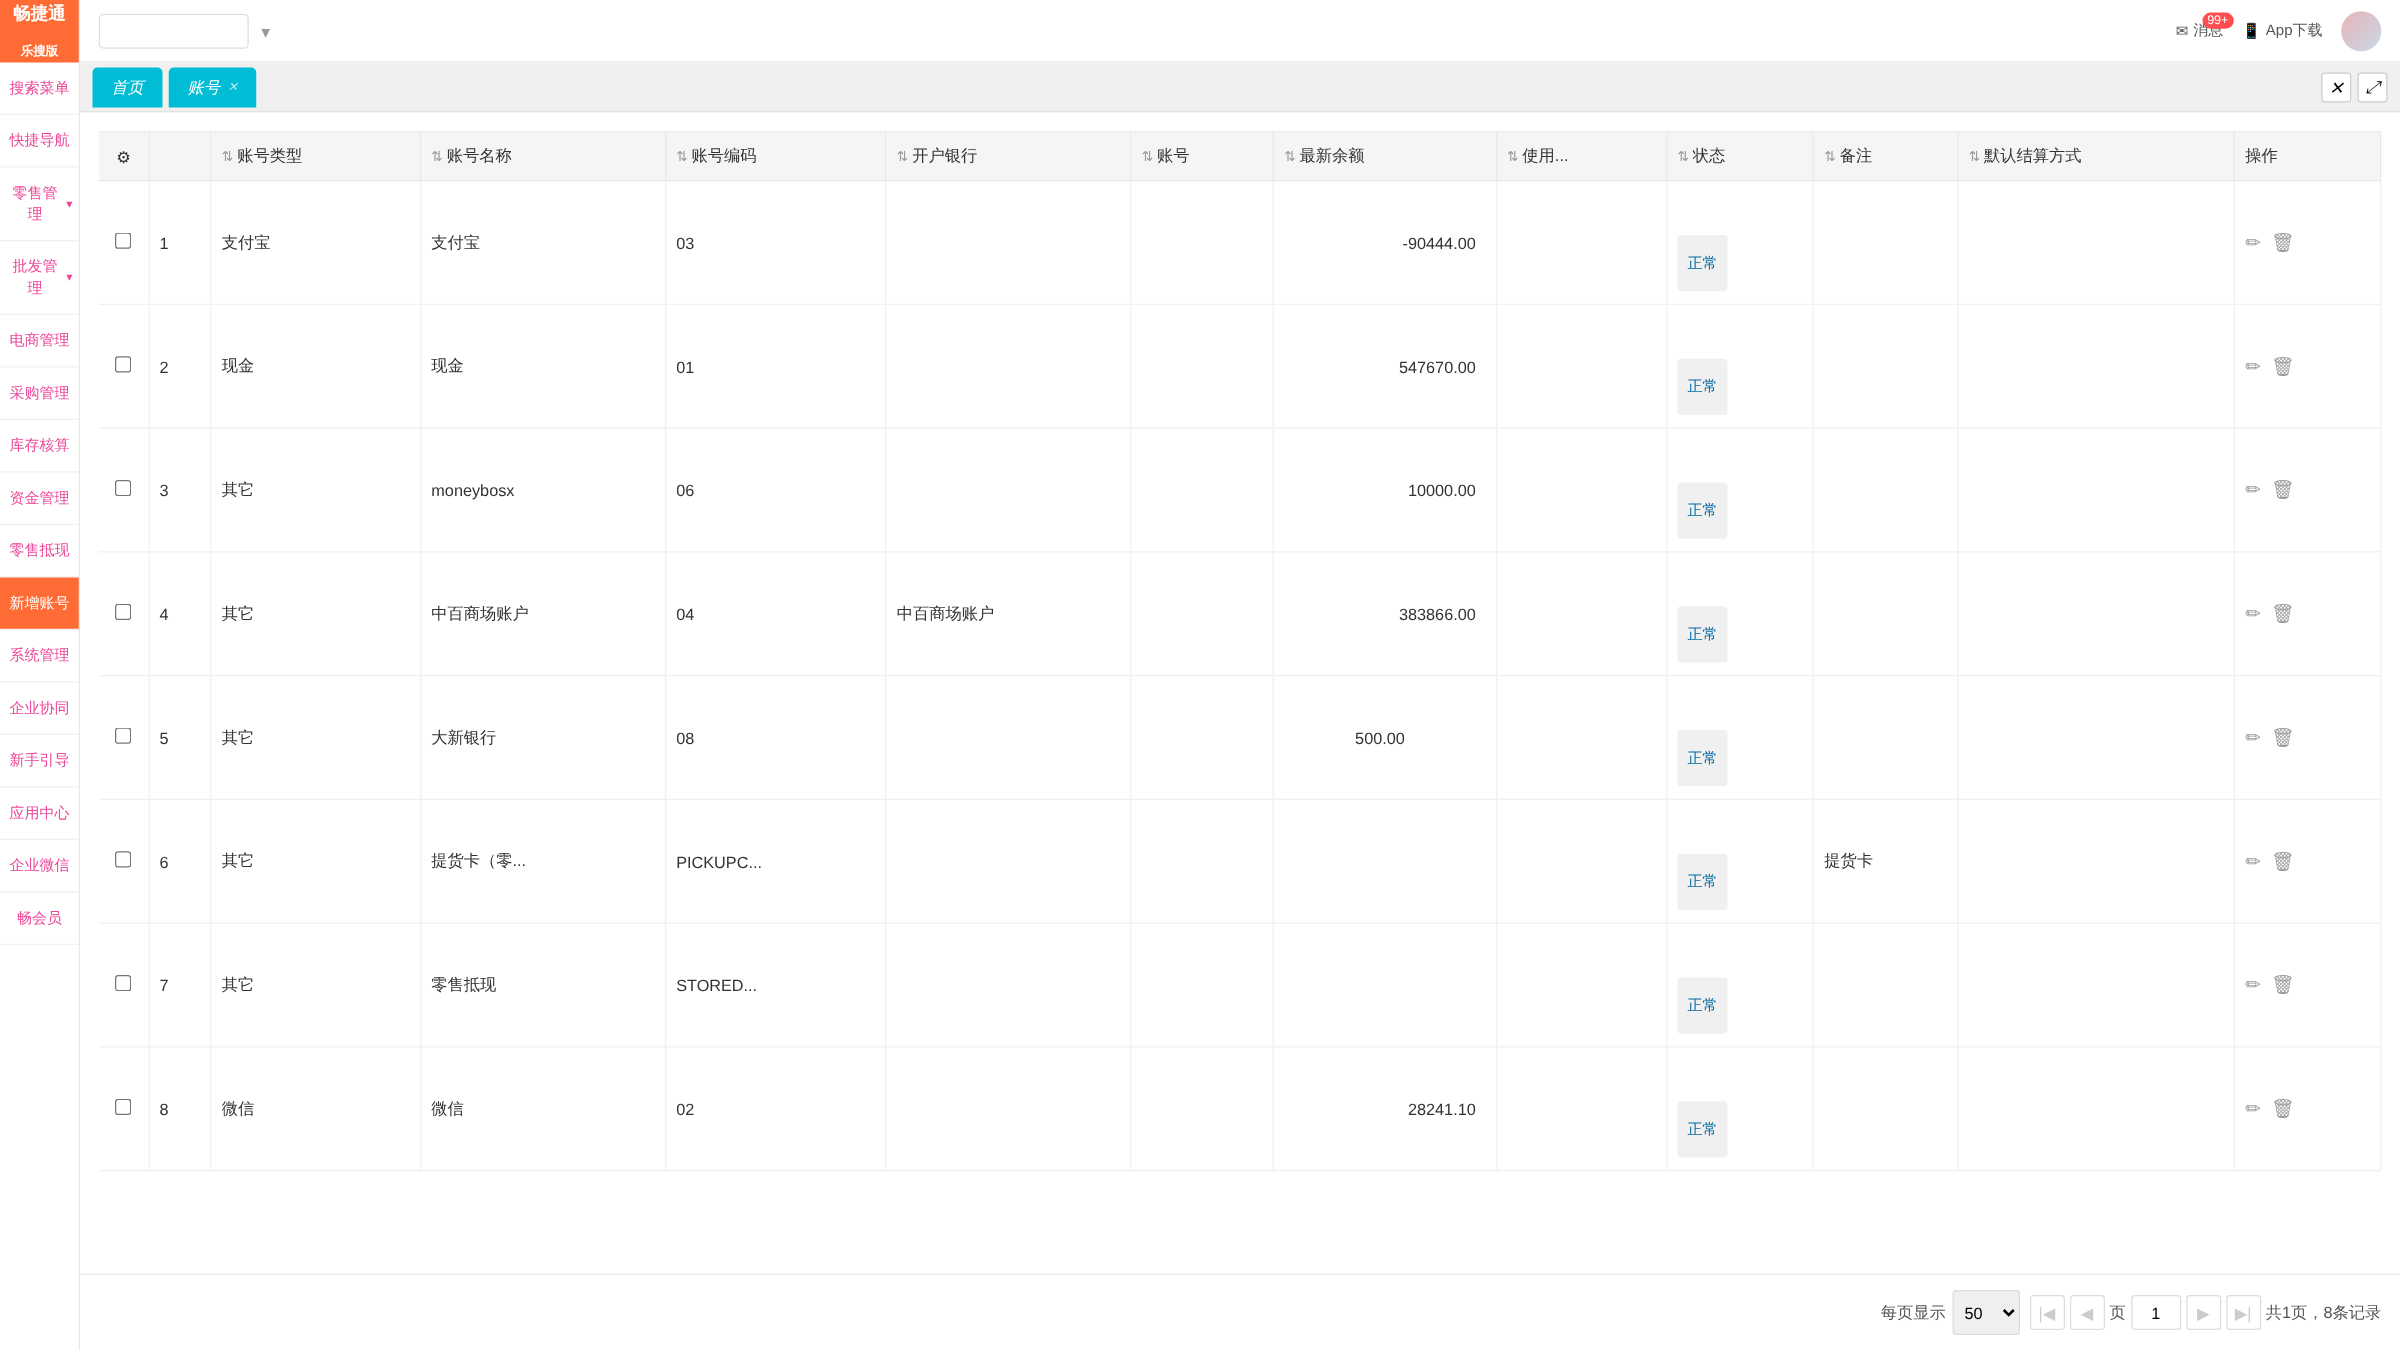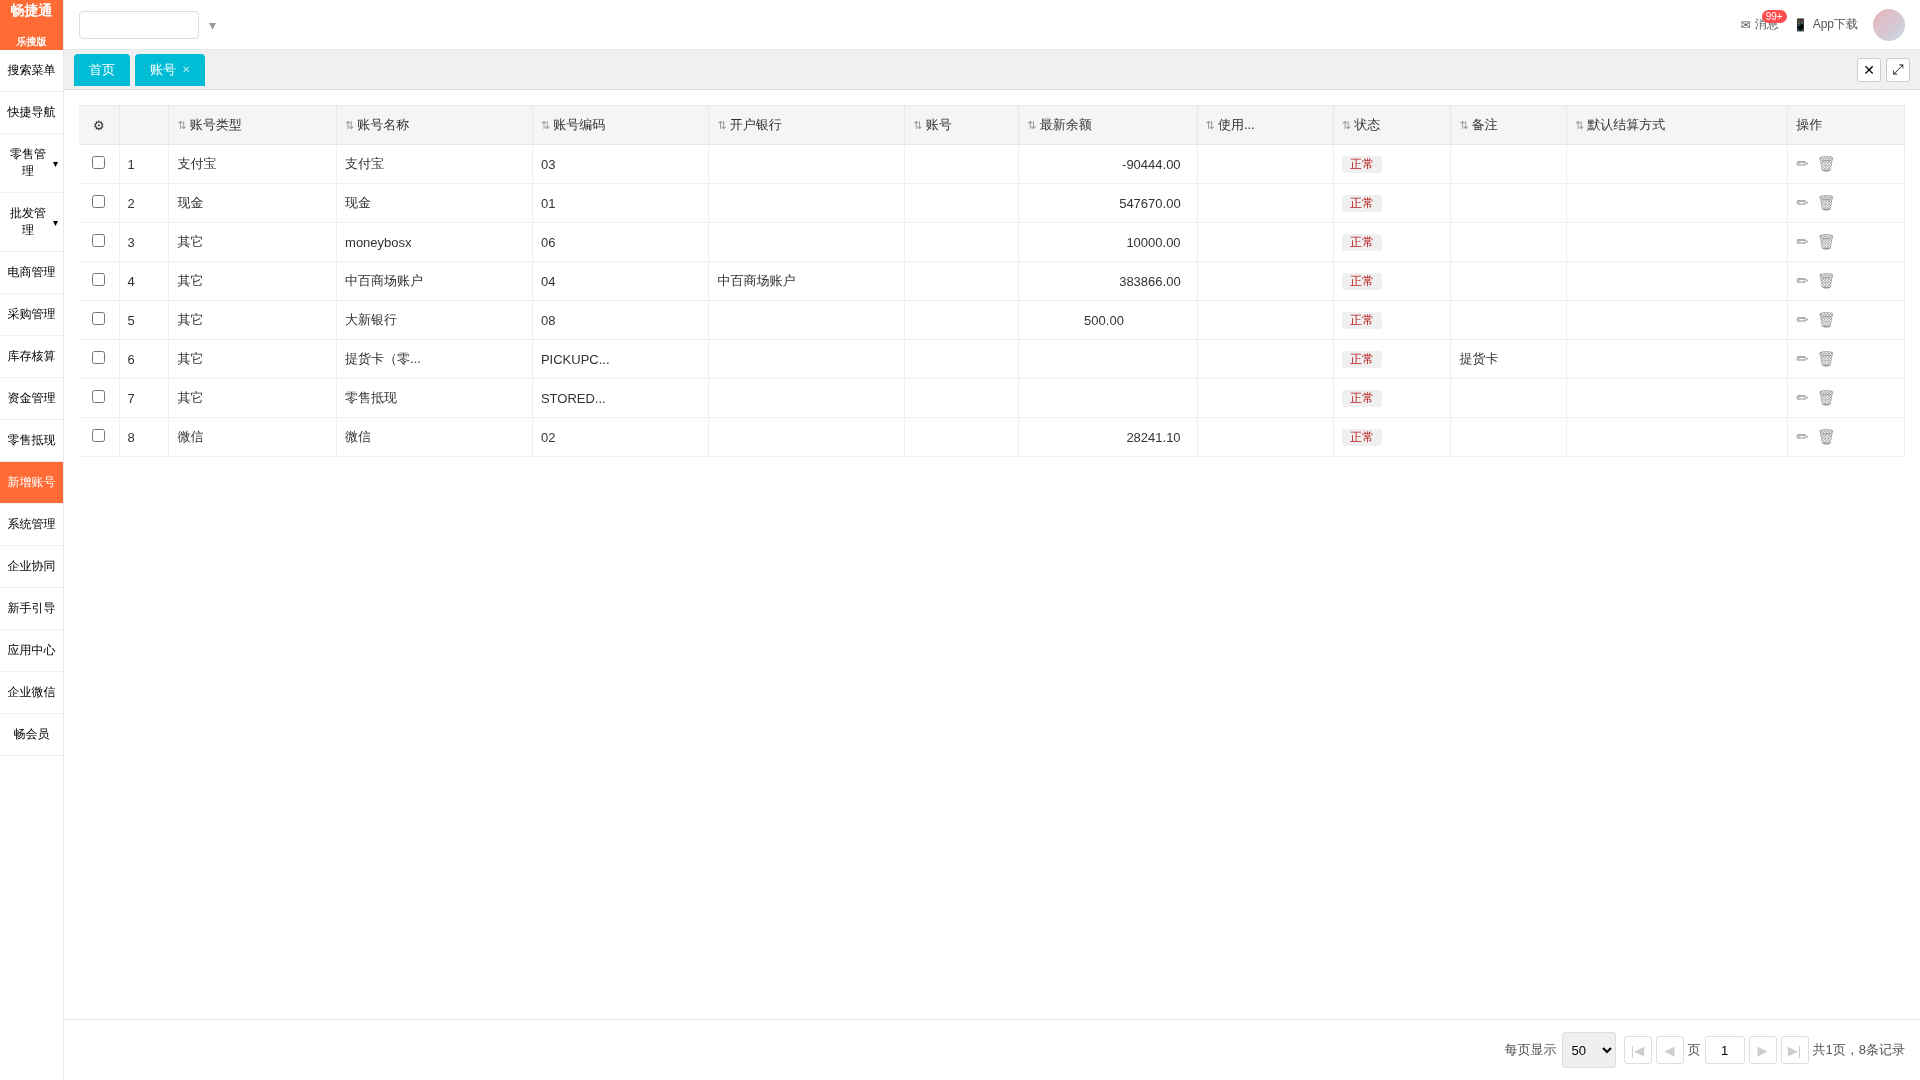--- a/index.html
+++ b/index.html
@@ -20,21 +20,21 @@
       display: flex;
       align-items: center;
       justify-content: center;
       color: white;
       font-size: 11px;
       font-weight: bold;
     }
     .sidebar-item {
       padding: 12px 5px;
       text-align: center;
-      color: #000000;
+      color: #ec4899;
       cursor: pointer;
       font-size: 12px;
       border-bottom: 1px solid #f0f0f0;
     }
     .sidebar-item.active { background: #ff6b35; color: white; border-radius: 0; }
     .sidebar-item.has-arrow { display: flex; align-items: center; justify-content: center; gap: 2px; }
 
     
     .main {
       flex: 1;
@@ -109,20 +109,21 @@
 
     
     .tabbar {
       height: 40px;
       background: #f0f0f0;
       display: flex;
       align-items: center;
       padding: 0 10px;
       border-bottom: 1px solid #ddd;
       gap: 5px;
+      font-style: italic;
     }
     .tab {
       height: 32px;
       padding: 0 15px;
       display: flex;
       align-items: center;
       gap: 6px;
       cursor: pointer;
       border-radius: 4px 4px 0 0;
       font-size: 13px;
@@ -259,25 +260,26 @@
       border-bottom: 1px solid #f0f0f0;
     }
     tbody td {
       padding: 10px 8px;
       color: #333;
       border-right: 1px solid #f0f0f0;
     }
     tbody td:first-child { text-align: center; color: #999; }
     .status-badge {
       display: inline-block;
-      padding: 0 8px;
+      padding: 14px 8px;
       border-radius: 3px;
       font-size: 12px;
       background: #f0f0f0;
-      color: #b91c1c;
+      color: #0369a1;
+      margin-top: 33px;
     }
     .action-icons {
       display: flex;
       gap: 8px;
       align-items: center;
     }
     .action-icon {
       cursor: pointer;
       color: #999;
       font-size: 15px;

